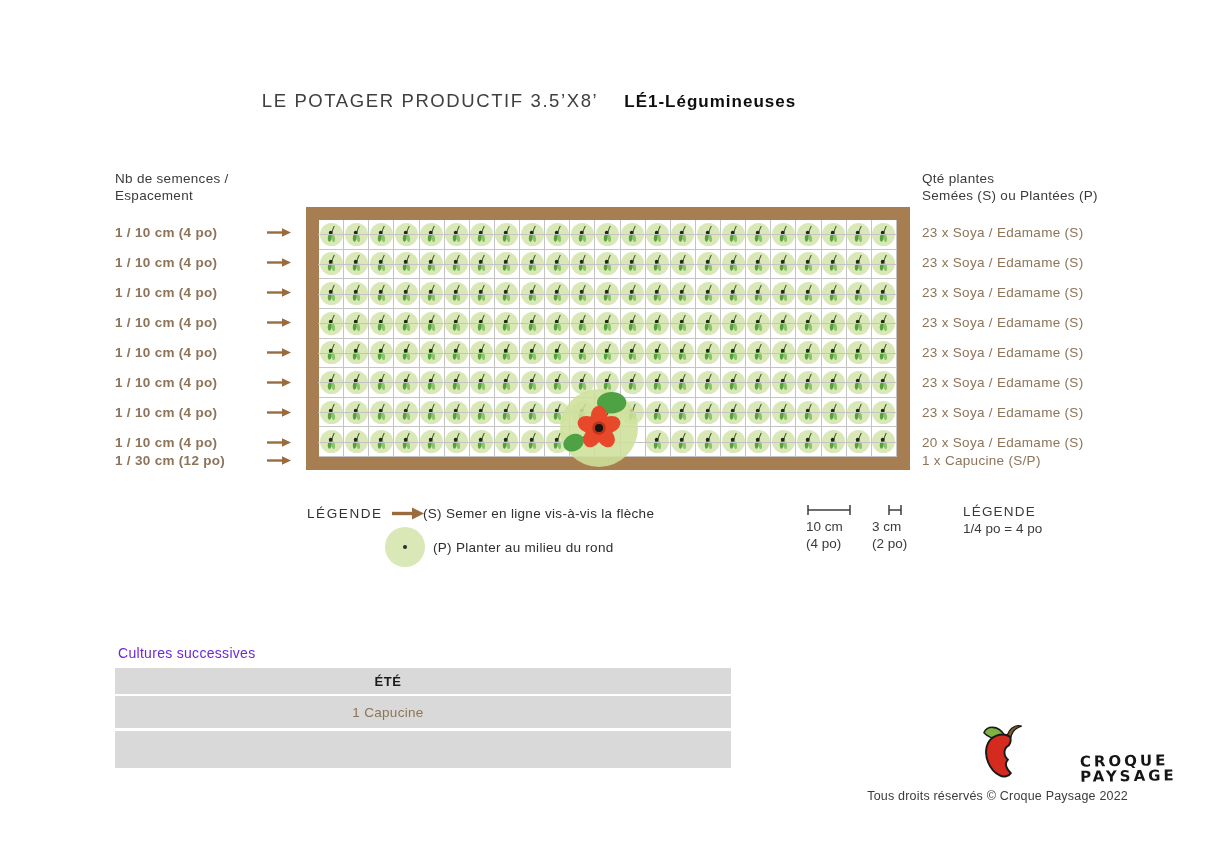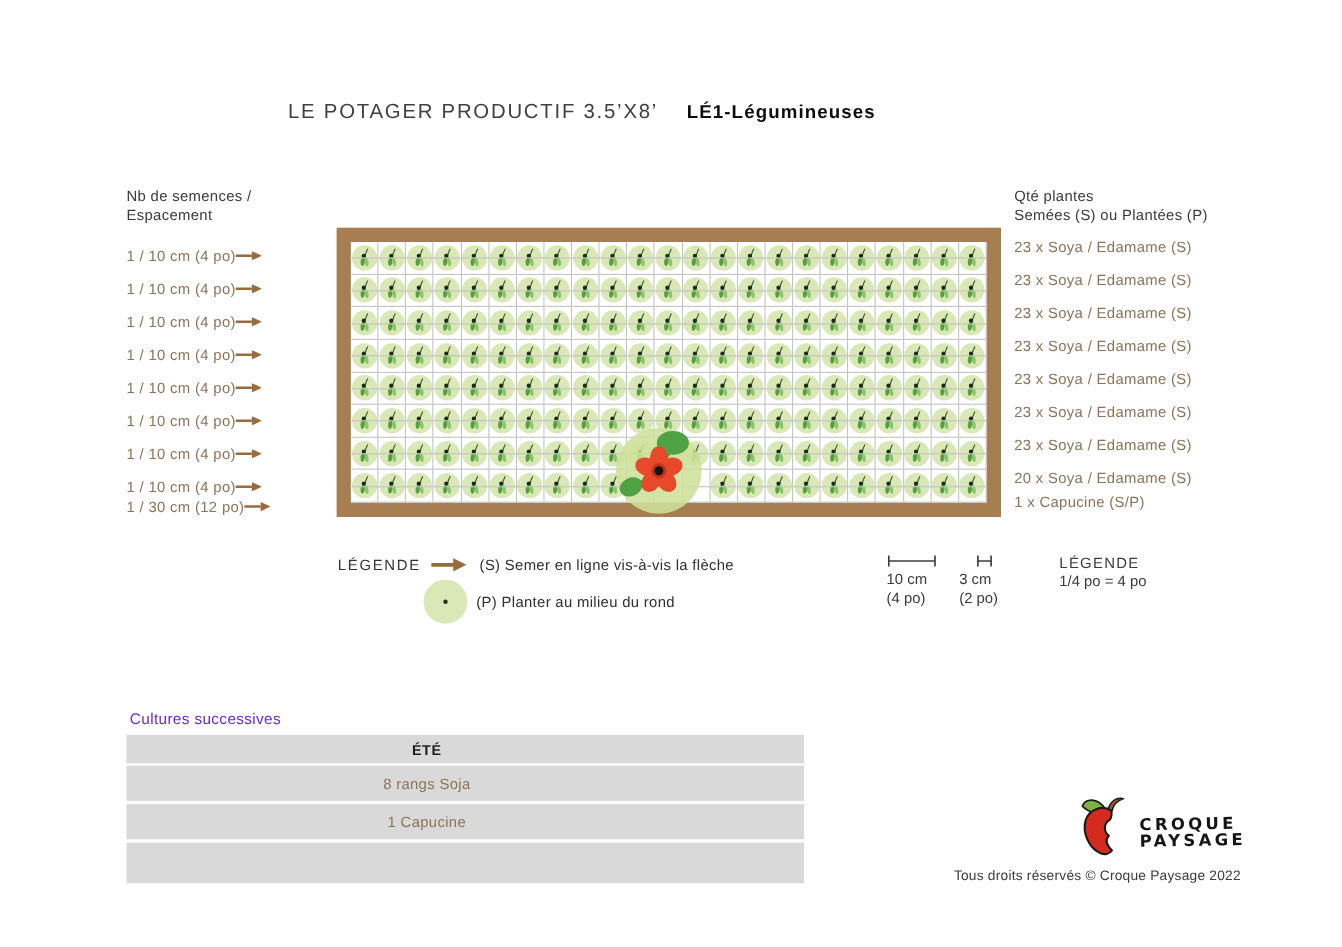--- a/index.html
+++ b/index.html
@@ -16,30 +16,30 @@
   .title-code { font-size:17px; font-weight:bold; letter-spacing:1px; color:#0E0E0E; }
 
   
   .side-header { position:absolute; top:170px; font-size:13.5px; line-height:17px;
     letter-spacing:0.3px; color:var(--text-dark,#3B3B3B); }
   .left-header { left:115px; }
   .right-header { left:922px; }
 
   
   .left-rows { position:absolute; left:115px; top:217px; width:176px; }
-  .spec-row { height:30px; display:flex; align-items:center; justify-content:flex-start; }
+  .spec-row { height:30px; display:flex; align-items:center; justify-content:space-between;font-weight:bold; }
   .spec-row:last-child { height:22px; margin-top:-8px; }
   .spec-label, .qty-label { font-size:13.5px; letter-spacing:0.3px; white-space:nowrap;
     color:var(--brown-text,#8D7459); }
   .arrow-svg { width:24px; height:9px; flex:none; }
   .arrow-shaft { stroke:var(--arrow-brown,#9A6B3C); stroke-width:2.4; }
   .arrow-head { fill:var(--arrow-brown,#9A6B3C); }
 
   .right-rows { position:absolute; left:922px; top:217px; width:240px; }
-  .qty-row { height:30px; display:flex; align-items:flex-start; }
+  .qty-row { height:30px; display:flex; align-items:center; }
   .qty-row:last-child { height:22px; margin-top:-8px; }
 
   
   .bed { position:absolute; left:306px; top:207px; width:604px; height:263px;
     background:var(--bed-border,#A67E52); padding:13px; box-sizing:border-box; }
   .bed-inner { position:relative; width:100%; height:100%; background:#ffffff; }
   .bed-grid { display:grid; width:100%; height:100%;
     grid-template-columns:repeat(23,1fr); grid-template-rows:repeat(8,1fr); }
   .cell { position:relative; border-right:1px solid var(--grid-line,#C4C4C4);
     border-bottom:1px solid var(--grid-line,#C4C4C4);
@@ -63,21 +63,21 @@
   .cap-leaf { fill:var(--leaf-green,#4FA243); }
   .petal { fill:var(--flower-red,#E8492B); }
   .cap-ring { fill:#C23418; }
   .cap-center { fill:#141414; }
 
   
   .legend-label { position:absolute; left:307px; top:506px; font-size:13.5px;
     letter-spacing:1.6px; color:#333; }
   .legend-arrow { position:absolute; left:392px; top:507px; width:32px; height:13px; }
   .legend-arrow .arrow-shaft { stroke-width:3.4; }
-  .legend-s-text { position:absolute; left:436px; top:506px; font-size:13.5px;
+  .legend-s-text { position:absolute; left:423px; top:506px; font-size:13.5px;
     letter-spacing:0.3px; color:#2F2F2F; }
   .legend-circle { position:absolute; left:385px; top:527px; width:40px; height:40px;
     border-radius:50%; background:var(--plant-circle-green,#D9E8B6); }
   .legend-circle::after { content:""; position:absolute; left:50%; top:50%;
     width:4px; height:4px; margin:-2px 0 0 -2px; border-radius:50%; background:#2B2B2B; }
   .legend-p-text { position:absolute; left:433px; top:540px; font-size:13.5px;
     letter-spacing:0.3px; color:#2F2F2F; }
 
   
   .ruler { position:absolute; top:504px; height:12px; }
@@ -98,21 +98,21 @@
   .cultures-table { position:absolute; left:115px; top:668px; width:616px; }
   .t-row { background:var(--table-gray,#D8D9D8); display:flex; align-items:center;
     justify-content:center; padding-right:70px; box-sizing:border-box; }
   .t-header { height:26px; margin-bottom:2px; font-size:13px; font-weight:bold;
     letter-spacing:0.6px; color:#1C1C1C; }
   .t-data { height:32px; margin-bottom:3px; font-size:13.5px;
     color:var(--brown-text,#8D7459); letter-spacing:0.3px; }
   .t-empty { height:37px; margin-bottom:0; }
 
   
-  .logo { position:absolute; left:982px; top:720px; display:flex; align-items:flex-start; }
+  .logo { position:absolute; left:982px; top:720px; display:flex; align-items:flex-end;gap:44px; }
   .apple-svg { width:50px; height:64px; }
   .apple-body { fill:var(--logo-red,#D42B1E); stroke:#1A1A1A; stroke-width:2; stroke-linejoin:round; }
   .apple-leaf { fill:#7CB342; stroke:#1A1A1A; stroke-width:1.6; stroke-linejoin:round; }
   .apple-stem-p { fill:#8B5A2B; stroke:#1A1A1A; stroke-width:1.4; stroke-linejoin:round; }
   .logo-text { margin:22px 0 0 4px; transform:rotate(-1deg); }
   .logo-line { font-size:15px; font-weight:bold; letter-spacing:3px; line-height:15px;
     color:#151515; font-family:"DejaVu Sans", sans-serif; }
   .copyright { position:absolute; right:92px; top:789px; font-size:12.5px;
     letter-spacing:0.2px; color:#3B3B3B; }
 </style>
@@ -2115,21 +2115,20 @@
     <div>(2 po)</div>
   </div>
   <div class="echelle">
     <div class="echelle-title">LÉGENDE</div>
     <div>1/4 po = 4 po</div>
   </div>
 
   <div class="cultures-label">Cultures successives</div>
   <div class="cultures-table">
     <div class="t-row t-header">ÉTÉ</div>
-    <div class="t-row t-data">8 rangs Soja</div>
     <div class="t-row t-data">1 Capucine</div>
     <div class="t-row t-data t-empty"></div>
   </div>
 
   <div class="logo">
     <svg class="apple-svg" viewBox="0 0 52 66">
       <path class="apple-leaf" d="M24,16 C16,4 5,6 2,13 C9,20 18,21 24,16 Z"></path>
       <path class="apple-stem-p" d="M26,17 C28,9 34,4 41,6 C35,8 31,12 30,18 Z"></path>
       <path class="apple-body" d="M29,17 C21,12 8,16 5,27 C2,38 8,52 18,57 C23,60 28,58 30,55 C25,50 23,45 27,41 C22,37 22,29 28,26 C30,23 30,19 29,17 Z"></path>
     </svg>

